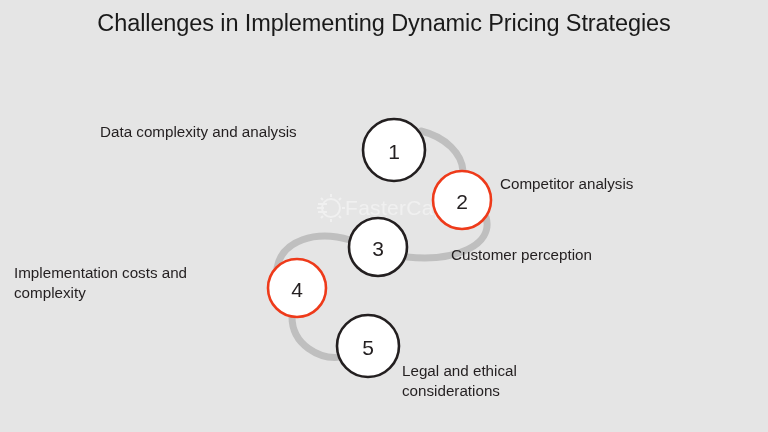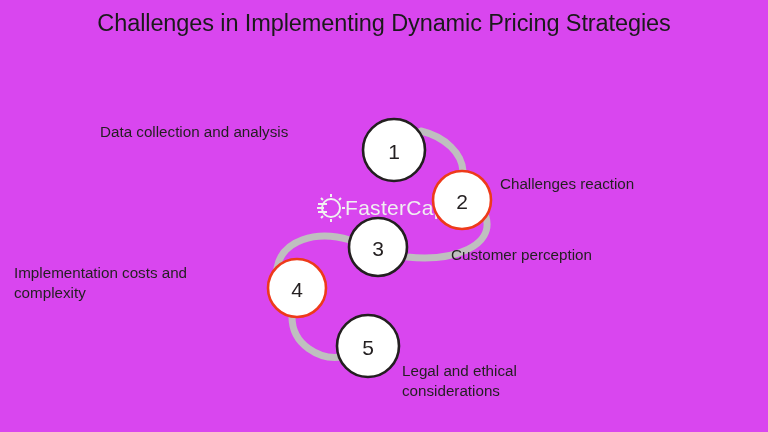--- a/index.html
+++ b/index.html
@@ -14,21 +14,21 @@
     font-family: "Liberation Sans", sans-serif;
     color: #231f20;
     position: relative;
   }
   #slide {
     position: absolute;
     left: 0;
     top: 0;
     width: 768px;
     height: 432px;
-    background: #d946ef;
+    background: #e5e5e5;
   }
   #title {
     position: absolute;
     left: 0;
     top: 10px;
     width: 768px;
     text-align: center;
     font-size: 23.5px;
     font-weight: 400;
     letter-spacing: -0.1px;
@@ -119,23 +119,23 @@
       <text class="circle-num" x="297" y="289">4</text>
     </g>
 
     <g>
       <circle cx="368" cy="346" r="31" fill="#ffffff" stroke="#231f20" stroke-width="2.6"></circle>
       <text class="circle-num" x="368" y="347">5</text>
     </g>
 
   </svg>
 
-  <div class="node-label lbl-left" id="label-1">Data collection and analysis</div>
+  <div class="node-label lbl-left" id="label-1">Data complexity and analysis</div>
 
-  <div class="node-label lbl-right" id="label-2">Challenges reaction</div>
+  <div class="node-label lbl-right" id="label-2">Competitor analysis</div>
 
   <div class="node-label lbl-left" id="label-4">Implementation costs and
 complexity</div>
 
   <div class="node-label lbl-right" id="label-3">Customer perception</div>
 
   <div class="node-label lbl-right" id="label-5">Legal and ethical
 considerations</div>
 
 </div>

